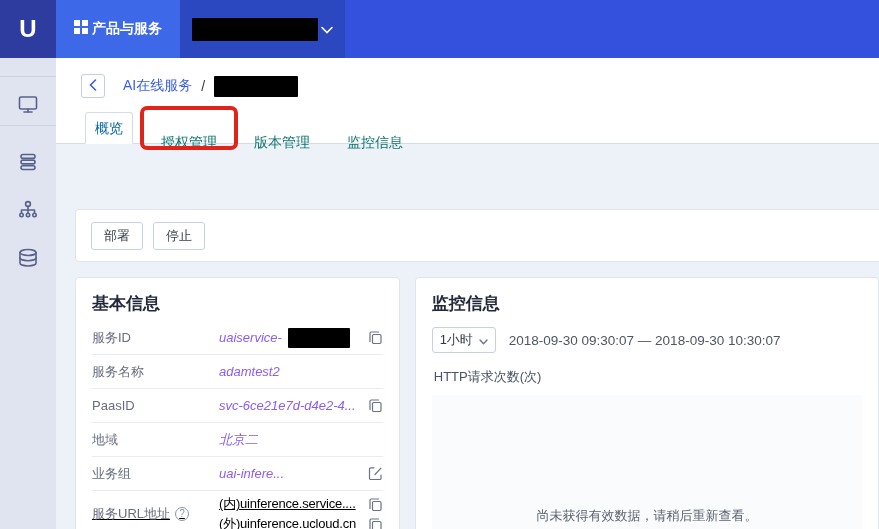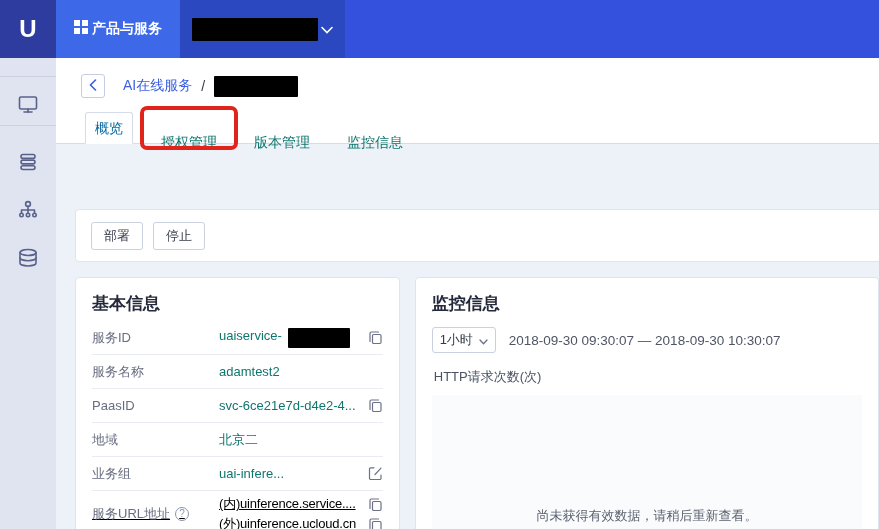--- a/index.html
+++ b/index.html
@@ -55,21 +55,21 @@
 
   .cards-row { margin-top:15px; display:flex; gap:15px; }
   .basic-card { width:330px; height:400px; padding:14px 16px; }
   .card-title { font-size:17px; font-weight:700; color:#23293a; }
 
   .info-rows { margin-top:6px; }
   .info-row { display:flex; align-items:center; min-height:34px; border-bottom:1px solid #e9ecf3;
     font-size:13px; }
   .info-row:last-child { border-bottom:none; }
   .info-label { width:127px; flex:none; color:#676d7f; display:flex; align-items:center; gap:5px; }
-  .info-value { color:#0f766e; display:flex; gap:6px; white-space:nowrap; }
+  .info-value { color:#8b5cf6; display:flex; align-items:center; gap:6px; white-space:nowrap;font-style:italic; }
   .redact-sid { width:62px; height:20px; }
   .row-action { margin-left:auto; cursor:pointer; display:flex; align-items:center; }
   .url-row { align-items:center; padding:4px 0;text-decoration:underline; }
   .url-lines { flex:1; display:flex; flex-direction:column; gap:2px; }
   .url-line { display:flex; align-items:center; white-space:nowrap; letter-spacing:-0.2px; }
   .help-icon { width:14px; height:14px; border:1px solid #8a94ad; border-radius:50%; color:#8a94ad;
     font-size:10px; line-height:12px; text-align:center; flex:none; cursor:pointer; }
   .status-dot { width:7px; height:7px; border-radius:50%; background:#2fc25b; }
 
   .monitor-card { width:472px; height:400px; padding:14px 16px; }

